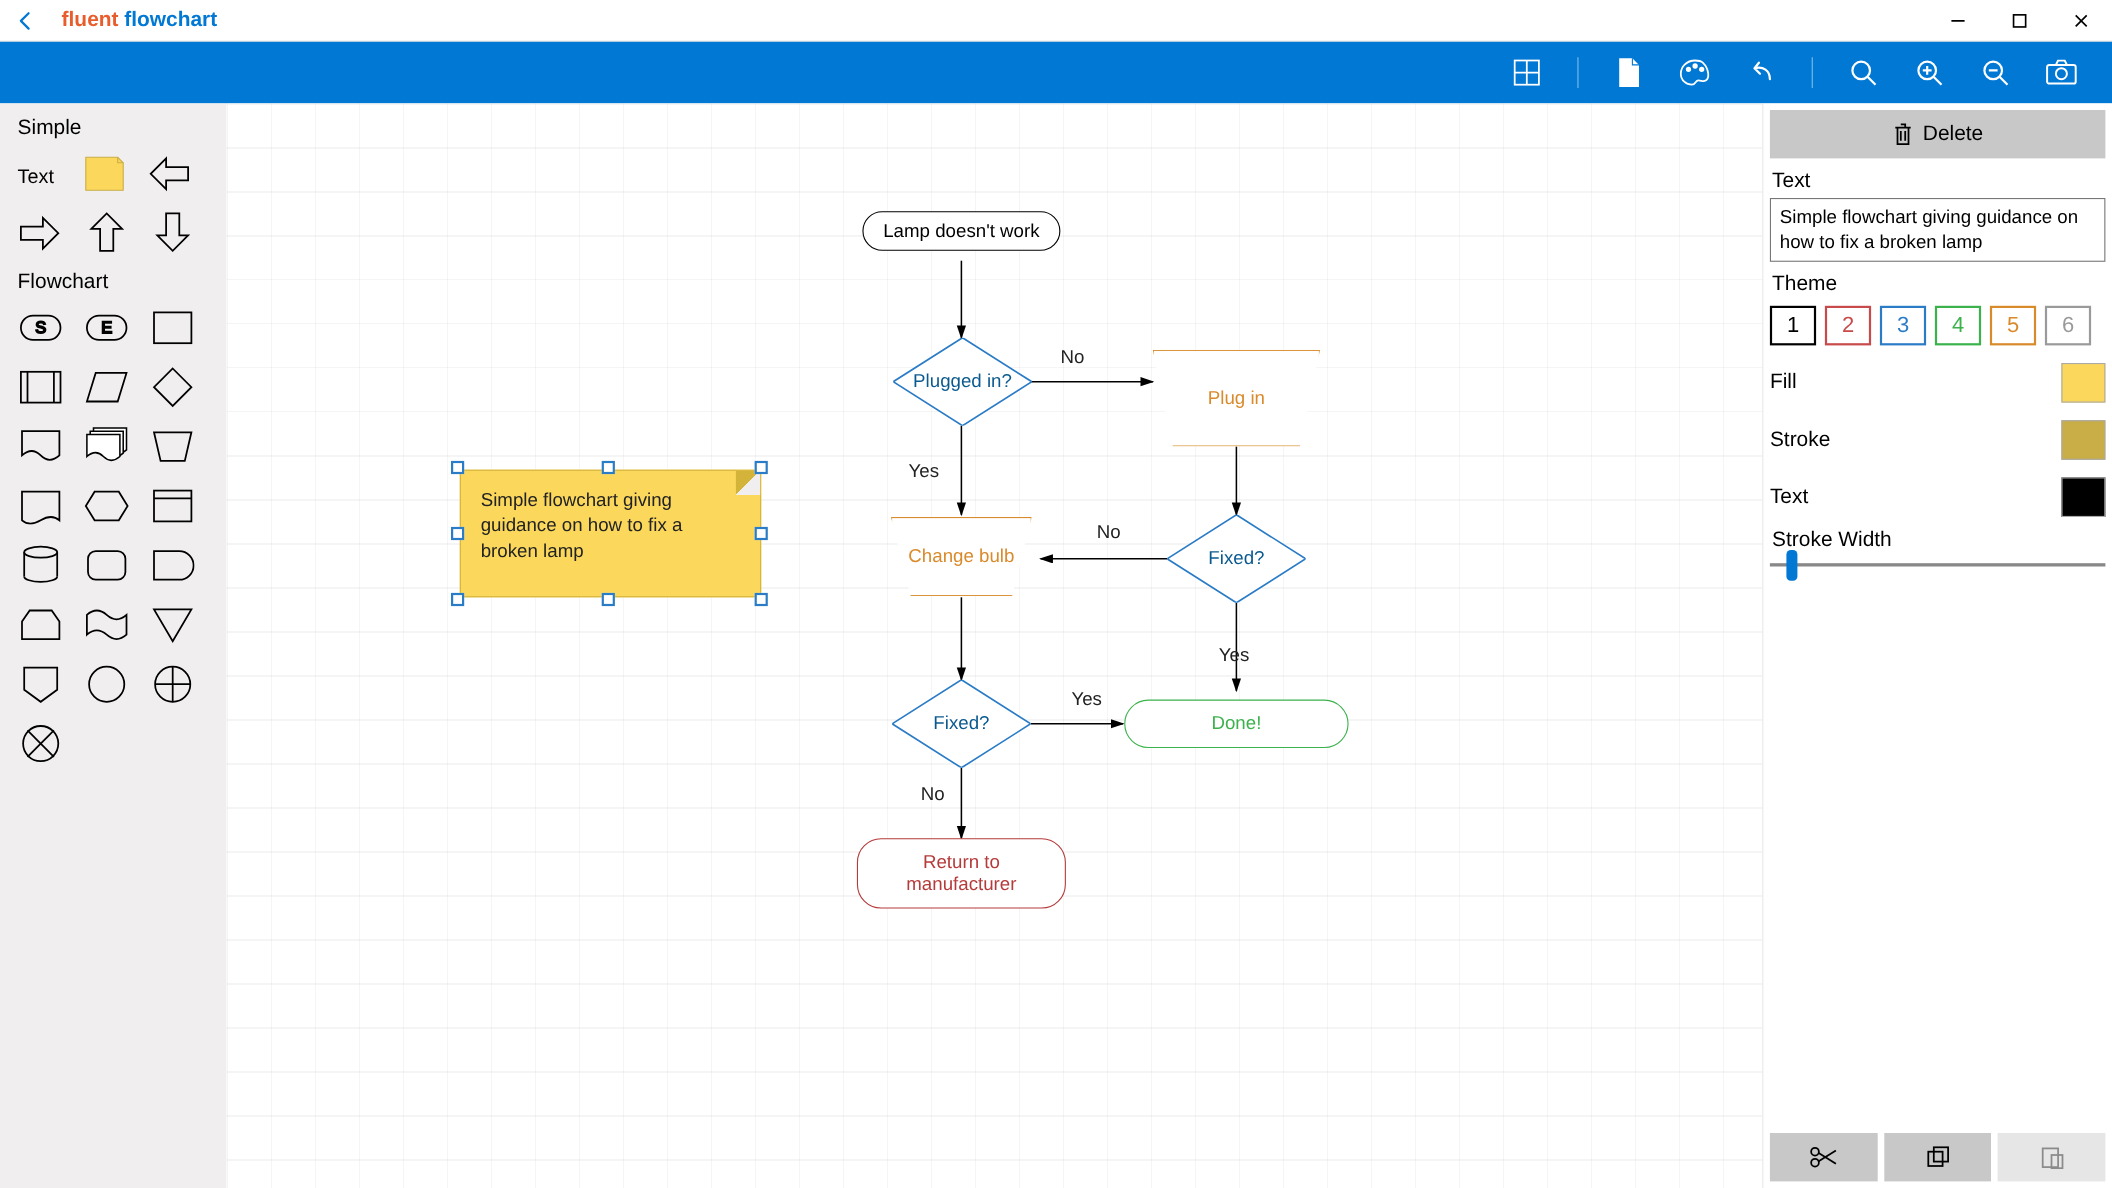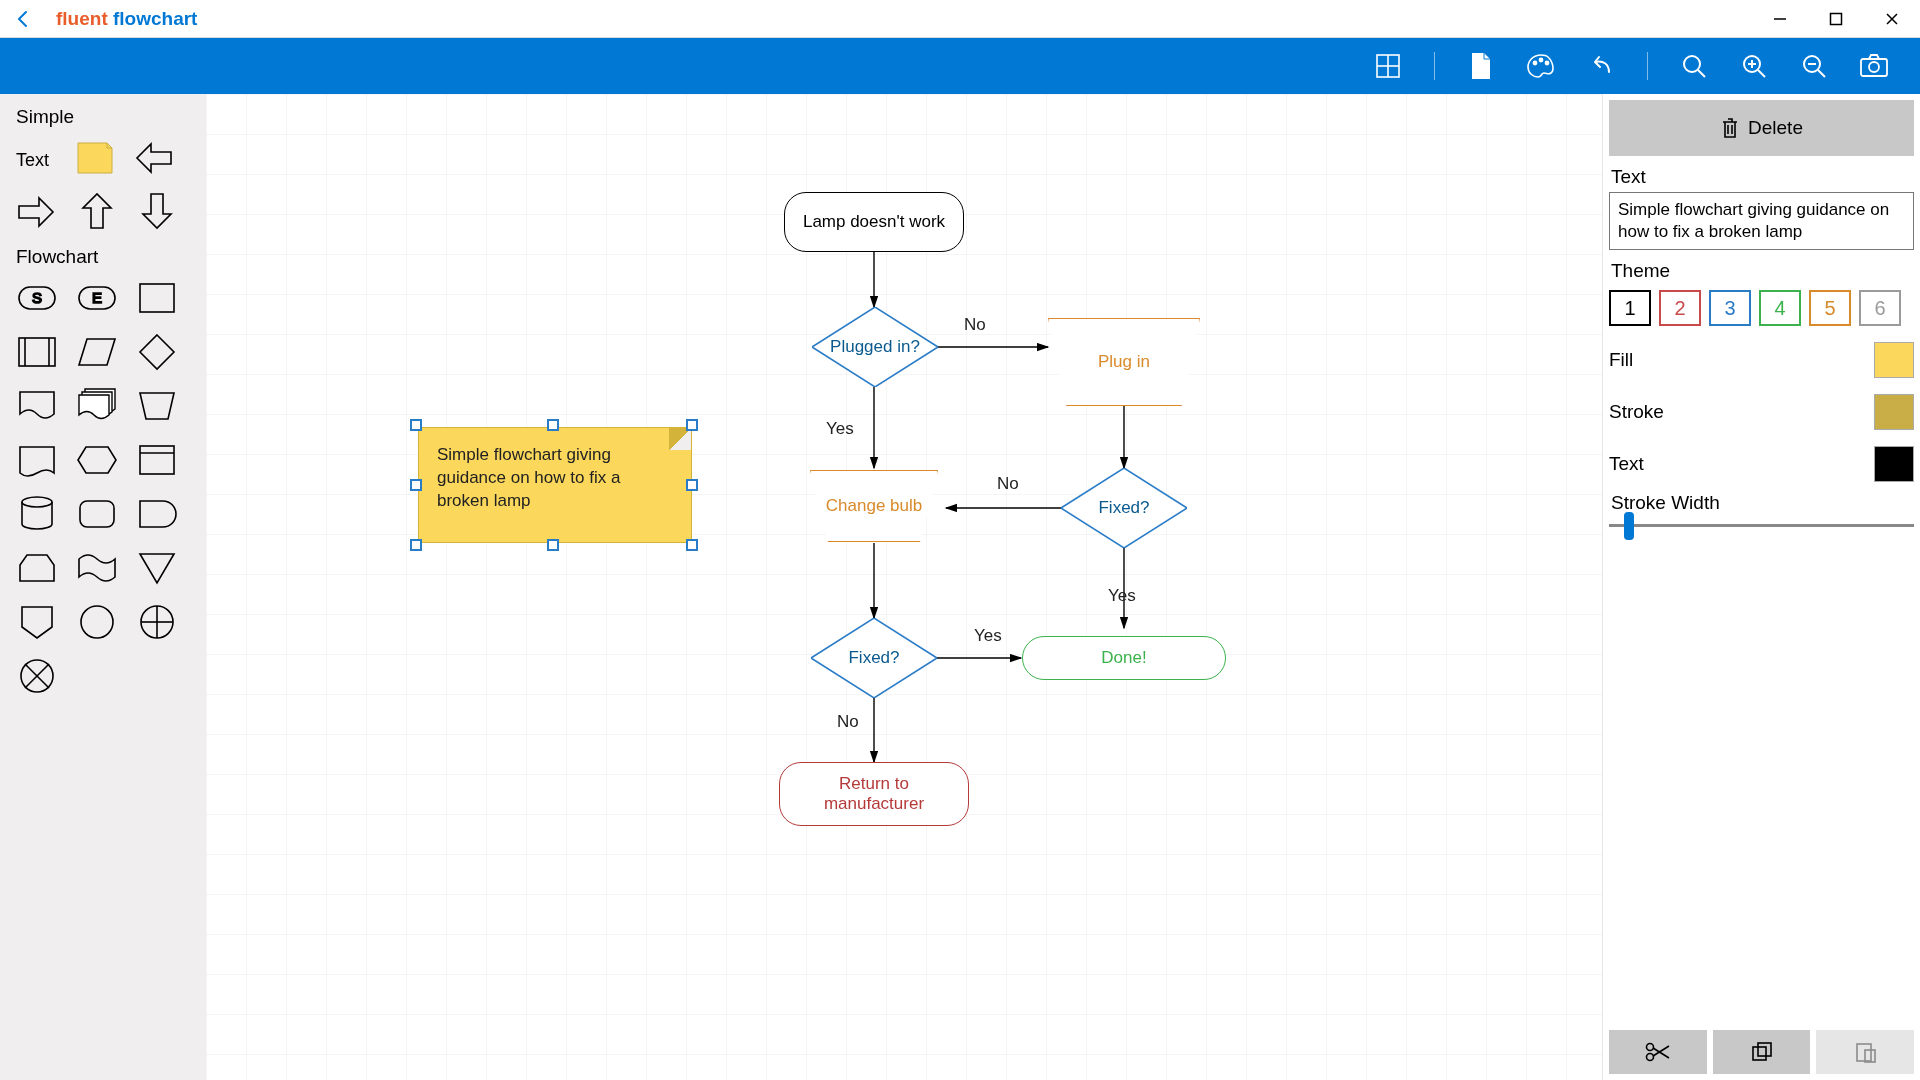--- a/index.html
+++ b/index.html
@@ -44,21 +44,21 @@
 .process { border:1.5px solid #d98a2b; color:#d98a2b; background:#fff; }
 .edge-label { position:absolute; font-size:17px; color:#222; }
 
 
 .note { position:absolute; background:#fbd85b; border:1px solid #d3b33a; padding:16px 18px; font-size:17px; color:#222; line-height:1.35; }
 .note .corner { position:absolute; right:0; top:0; width:22px; height:22px; background:linear-gradient(135deg,#d3b33a 0 50%, #f0eeee 50% 100%); }
 .sel-handle { position:absolute; width:12px; height:12px; background:#fff; border:2px solid #2b7cc7; }
 
 
 .props { width:318px; background:#fff; border-left:1px solid #e5e5e5; display:flex; flex-direction:column; padding:6px; }
-.delete-btn { height:56px; background:#c8c8c8; display:flex; align-items:center; justify-content:center; gap:8px; font-size:19px; cursor:pointer; }
+.delete-btn { height:44px; background:#c8c8c8; display:flex; align-items:center; justify-content:center; gap:8px; font-size:19px; cursor:pointer; }
 .prop-label { font-size:19px; margin:10px 0 4px 2px; }
 .text-input { width:100%; min-height:54px; border:1px solid #777; padding:6px 8px; font-size:17px; line-height:1.3; resize:none; font-family:inherit; }
 .theme-row { display:flex; gap:8px; margin-top:4px; }
 .theme-sw { width:42px; height:36px; border:2px solid #000; display:flex; align-items:center; justify-content:center; font-size:20px; font-weight:500; cursor:pointer; background:#fff; }
 .color-row { display:flex; align-items:center; justify-content:space-between; margin-top:16px; }
 .color-sw { width:40px; height:36px; border:1px solid #aaa; cursor:pointer; }
 .slider { width:100%; margin-top:6px; appearance:none; height:3px; background:#888; outline:none; }
 .slider::-webkit-slider-thumb { appearance:none; width:10px; height:28px; background:#0078d4; border-radius:4px; cursor:pointer; }
 
 .bottom-tools { margin-top:auto; display:flex; gap:6px; }
@@ -356,21 +356,21 @@
 
       <line x1="918" y1="454" x2="918" y2="534" stroke="#000" stroke-width="1.4" marker-end="url(#arr)"></line>
 
       <line x1="668" y1="449" x2="668" y2="524" stroke="#000" stroke-width="1.4" marker-end="url(#arr)"></line>
 
       <line x1="731" y1="564" x2="815" y2="564" stroke="#000" stroke-width="1.4" marker-end="url(#arr)"></line>
 
       <line x1="668" y1="604" x2="668" y2="668" stroke="#000" stroke-width="1.4" marker-end="url(#arr)"></line>
     </svg>
 
-    <div class="node terminator" style="left:578px; top:98px; width:180px; height:60px;">
+    <div class="node terminator" style="left:578px; top:98px; width:180px; height:36px;">
         <span>Lamp doesn't work</span>
       </div>
 
     <div class="node diamond" style="left:606px; top:213px; width:126px; height:80px;">
       <svg width="126" height="80">
           <path d="M63 0 L126 40 L63 80 L0 40 Z" fill="#fff" stroke="#2b7cc7" stroke-width="1.5"></path>
         </svg>
       <span>Plugged in?</span>
     </div>
 

